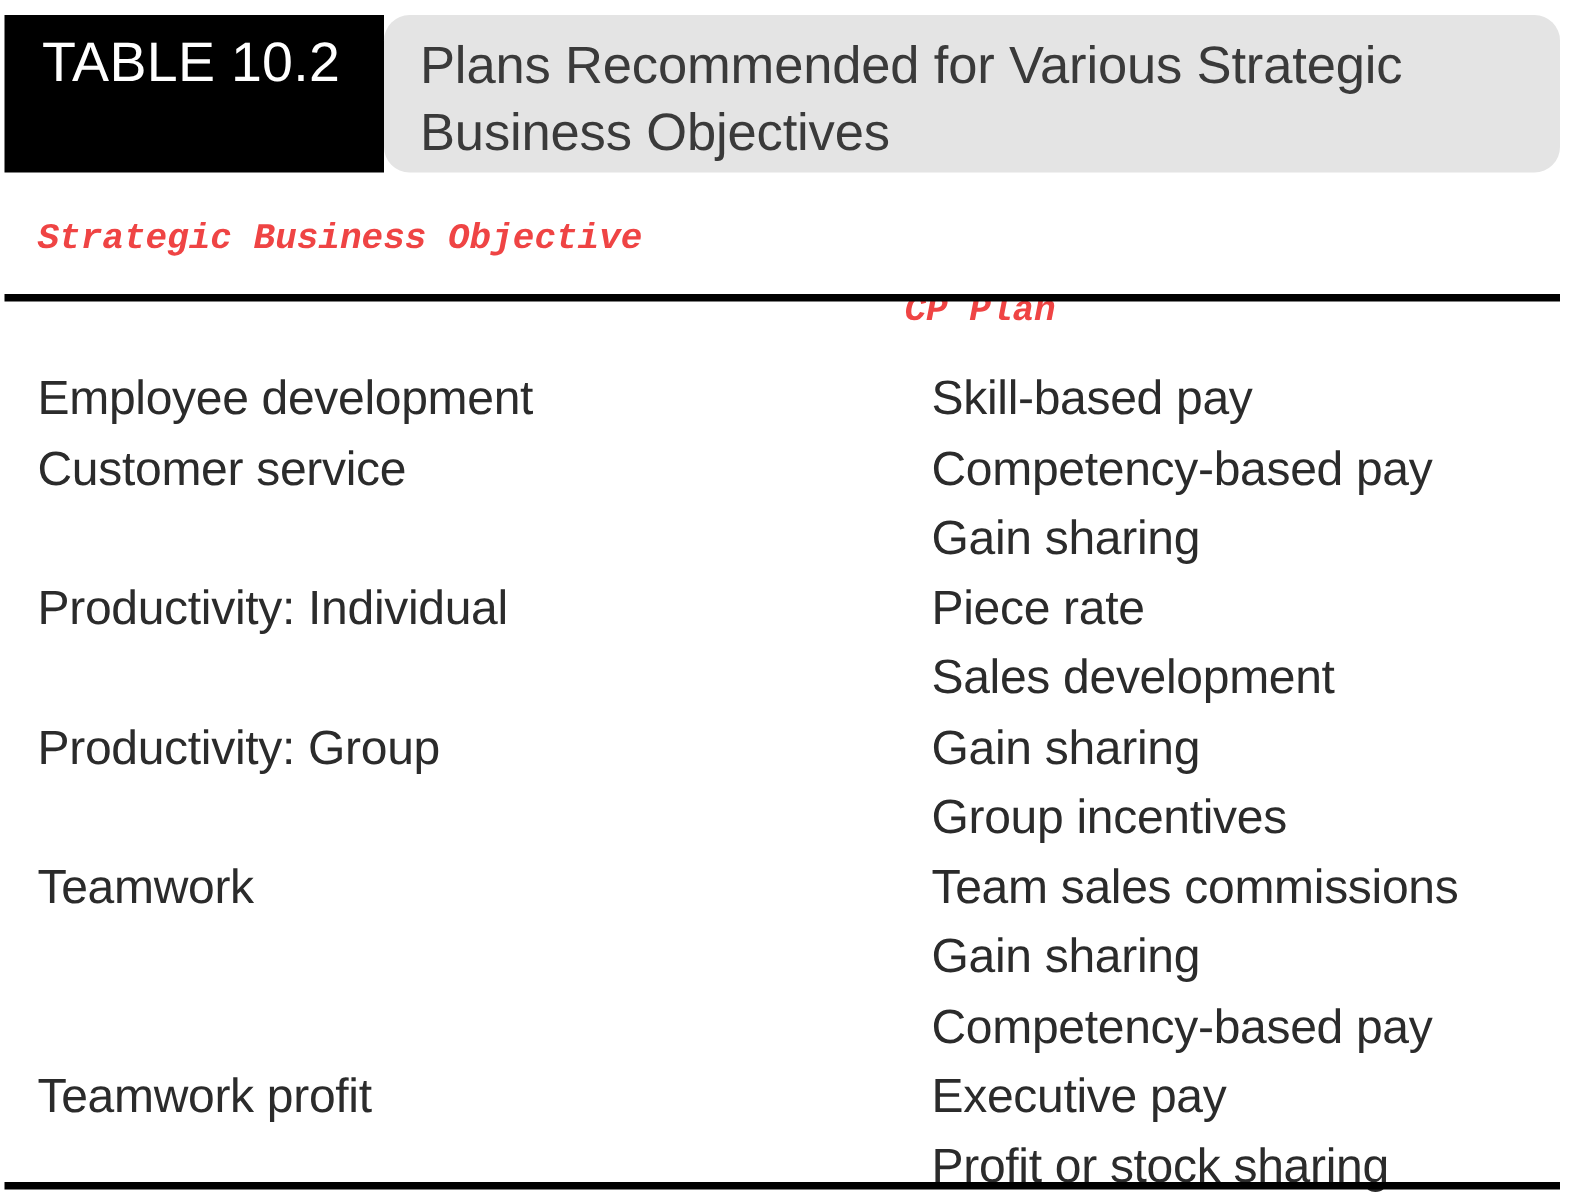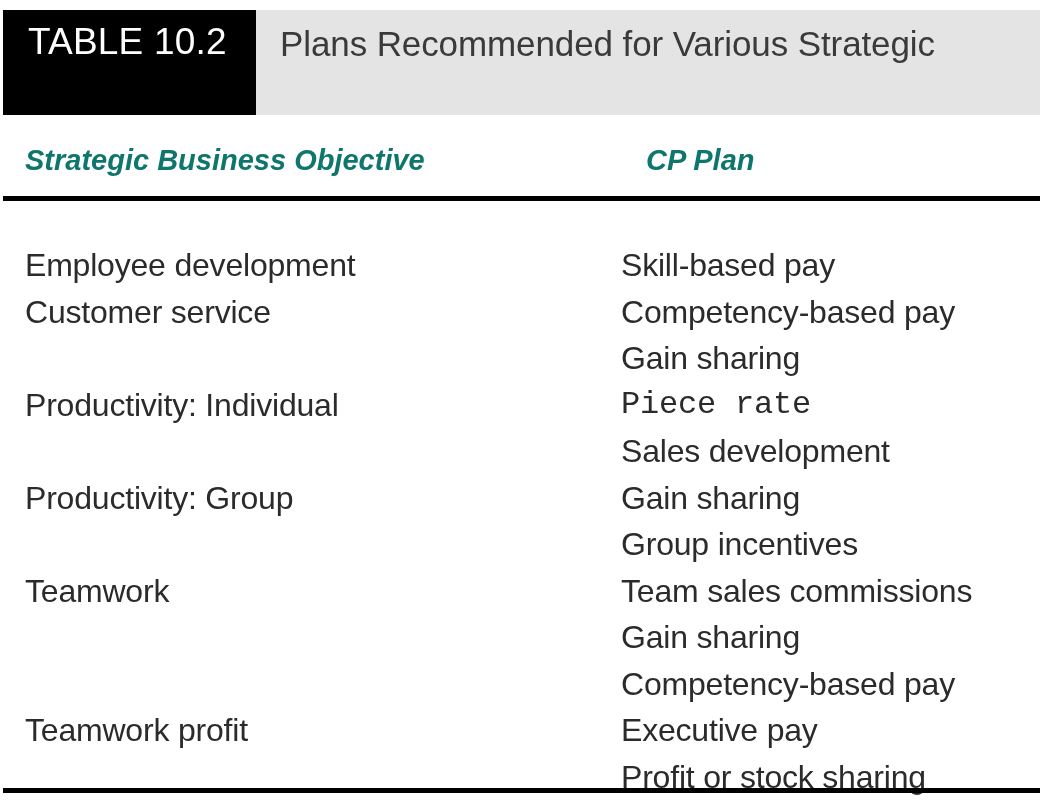--- a/index.html
+++ b/index.html
@@ -53,20 +53,21 @@
     white-space: nowrap;
   }
   .table-title-box {
     background: #e4e4e4;
     flex: 1 1 auto;
     box-sizing: border-box;
     padding: 11px 10px 0 24px;
     display: flex;
     flex-direction: column;
     justify-content: flex-start;
+    border-radius: 17px;
   }
   .table-title-line {
     color: #3a3a3a;
     font-family: "Liberation Sans", sans-serif;
     font-size: 35px;
     font-weight: 400;
     line-height: 45px;
     letter-spacing: -0.1px;
     white-space: nowrap;
   }
@@ -85,30 +86,30 @@
   .col-headers {
     position: absolute;
     left: 0;
     top: 140px;
     width: 1050px;
     height: 46px;
   }
   .col-head {
     position: absolute;
     top: 0;
-    color: #0f766e;
-    font-family: Liberation Sans, sans-serif;
+    color: #ef4444;
+    font-family: Liberation Mono, monospace;
     font-style: italic;
     font-weight: bold;
-    font-size: 29px;
+    font-size: 24px;
     line-height: 40px;
     white-space: nowrap;
   }
   .col-head-1 { left: 25px; }
-  .col-head-2 { left: 646px; }
+  .col-head-2 { left: 603px; margin-top: 48px; }
 
   
   .body-area {
     position: absolute;
     left: 0;
     top: 202px;
     width: 854px;
     height: 560px;
     margin-top: 40px;
   }
@@ -132,20 +133,21 @@
 <body>
 
 <div class="table-figure">
 
   <div class="table-header">
     <div class="table-number-box">
       <span class="table-number-label">TABLE 10.2</span>
     </div>
     <div class="table-title-box">
       <span class="table-title-line">Plans Recommended for Various Strategic</span>
+      <span class="table-title-line">Business Objectives</span>
     </div>
   </div>
 
   <div class="col-headers">
     <span class="col-head col-head-1">Strategic Business Objective</span>
     <span class="col-head col-head-2">CP Plan</span>
   </div>
 
   <div class="rule rule-head"></div>
 
@@ -155,21 +157,21 @@
         <div class="cell-line" style="position: absolute; left: 0px; top: 46.5px;">Customer service</div>
         <div class="cell-line" style="position: absolute; left: 0px; top: 139.5px;">Productivity: Individual</div>
         <div class="cell-line" style="position: absolute; left: 0px; top: 232.5px;">Productivity: Group</div>
         <div class="cell-line" style="position: absolute; left: 0px; top: 325.5px;">Teamwork</div>
         <div class="cell-line" style="position: absolute; left: 0px; top: 465px;">Teamwork profit</div>
       </div>
     <div class="body-col body-col-plans">
         <div class="cell-line" style="position: absolute; left: 0px; top: 0px;">Skill-based pay</div>
         <div class="cell-line" style="position: absolute; left: 0px; top: 46.5px;">Competency-based pay</div>
         <div class="cell-line" style="position: absolute; left: 0px; top: 93px;">Gain sharing</div>
-        <div class="cell-line" style="position: absolute; left: 0px; top: 139.5px; font-family: Liberation Mono, monospace;">Piece rate</div>
+        <div class="cell-line" style="position: absolute; left: 0px; top: 139.5px;">Piece rate</div>
         <div class="cell-line" style="position: absolute; left: 0px; top: 186px;">Sales development</div>
         <div class="cell-line" style="position: absolute; left: 0px; top: 232.5px;">Gain sharing</div>
         <div class="cell-line" style="position: absolute; left: 0px; top: 279px;">Group incentives</div>
         <div class="cell-line" style="position: absolute; left: 0px; top: 325.5px;">Team sales commissions</div>
         <div class="cell-line" style="position: absolute; left: 0px; top: 372px;">Gain sharing</div>
         <div class="cell-line" style="position: absolute; left: 0px; top: 418.5px;">Competency-based pay</div>
         <div class="cell-line" style="position: absolute; left: 0px; top: 465px; text-align: center;">Executive pay</div>
         <div class="cell-line" style="position: absolute; left: 0px; top: 511.5px;">Profit or stock sharing</div>
       </div>
   </div>

